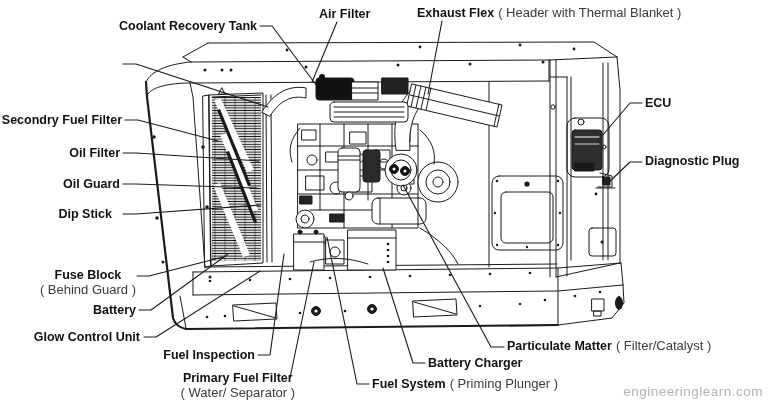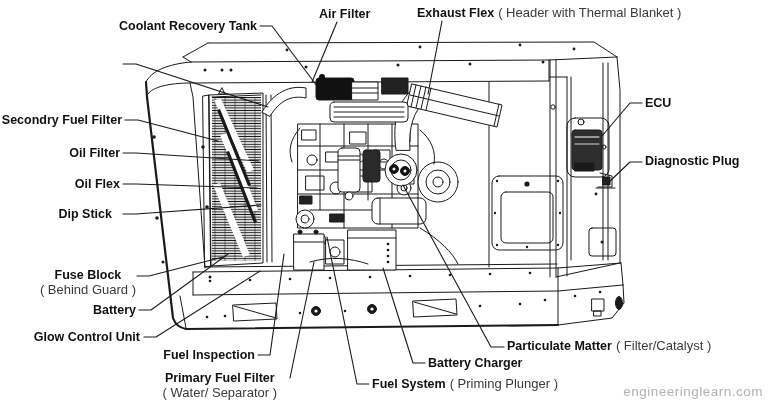--- a/index.html
+++ b/index.html
@@ -296,27 +296,27 @@
         </g>
   </g>
 </svg>
 
 <div id="labels">
       <div class="label" style="top: 19px; right: 511px;"><span class="main">Coolant Recovery Tank</span></div>
       <div class="label" style="top: 7px; left: 312px; margin-left: 7px;"><span class="main">Air Filter</span></div>
       <div class="label" style="top: 6px; left: 417px;"><span class="main">Exhaust Flex</span><span class="sub inline">( Header with Thermal Blanket )</span></div>
       <div class="label" style="top: 113px; right: 646px;"><span class="main">Secondry Fuel Filter</span></div>
       <div class="label" style="top: 146px; right: 648px;"><span class="main">Oil Filter</span></div>
-      <div class="label" style="top: 177px; right: 648px;"><span class="main">Oil Flex</span></div>
+      <div class="label" style="top: 177px; right: 648px;"><span class="main">Oil Guard</span></div>
       <div class="label" style="top: 207px; right: 656px;"><span class="main">Dip Stick</span></div>
       <div class="label" style="top: 268px; right: 632px;"><span class="main">Fuse Block</span><span class="sub below">( Behind Guard )</span></div>
       <div class="label" style="top: 303px; right: 632px;"><span class="main">Battery</span></div>
       <div class="label" style="top: 330px; right: 628px;"><span class="main">Glow Control Unit</span></div>
       <div class="label" style="top: 348px; right: 513px;"><span class="main">Fuel Inspection</span></div>
-      <div class="label" style="top: 371px; right: 491px; margin-left: 40px;"><span class="main">Primary Fuel Filter</span><span class="sub below">( Water/ Separator )</span></div>
+      <div class="label" style="top: 371px; right: 473px; margin-left: 40px;"><span class="main">Primary Fuel Filter</span><span class="sub below">( Water/ Separator )</span></div>
       <div class="label" style="top: 377px; left: 372px;"><span class="main">Fuel System</span><span class="sub inline">( Priming Plunger )</span></div>
       <div class="label" style="top: 356px; left: 428px;"><span class="main">Battery Charger</span></div>
       <div class="label" style="top: 339px; left: 507px;"><span class="main">Particulate Matter</span><span class="sub inline">( Filter/Catalyst )</span></div>
       <div class="label" style="top: 96px; left: 645px;"><span class="main">ECU</span></div>
       <div class="label" style="top: 154px; left: 645px;"><span class="main">Diagnostic Plug</span></div>
     </div>
 
 <div id="watermark">engineeringlearn.com</div>
 
 </div>

